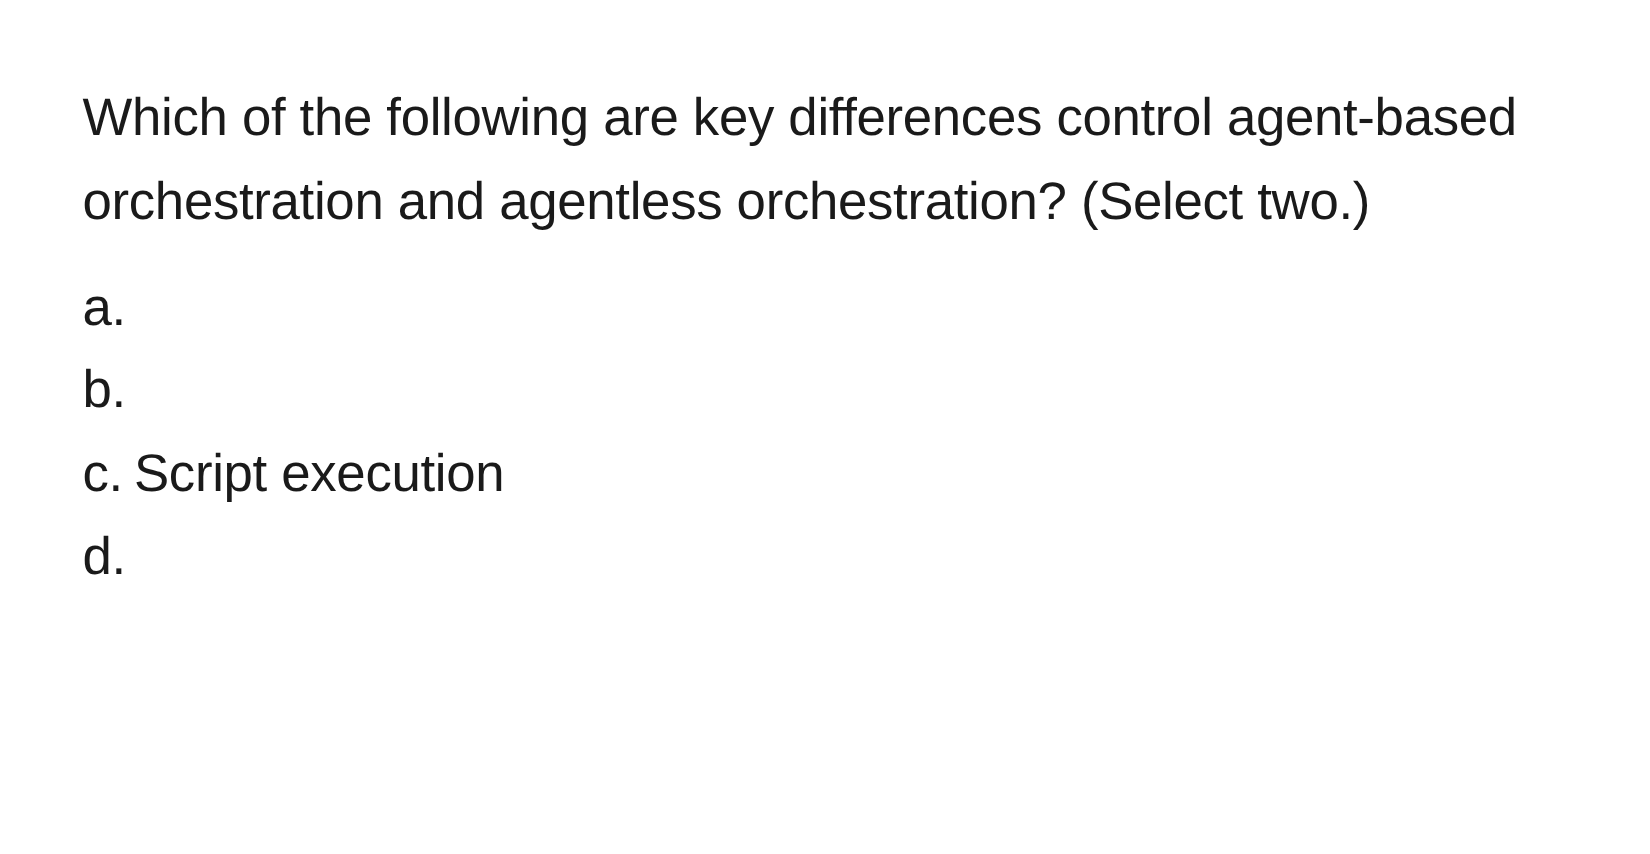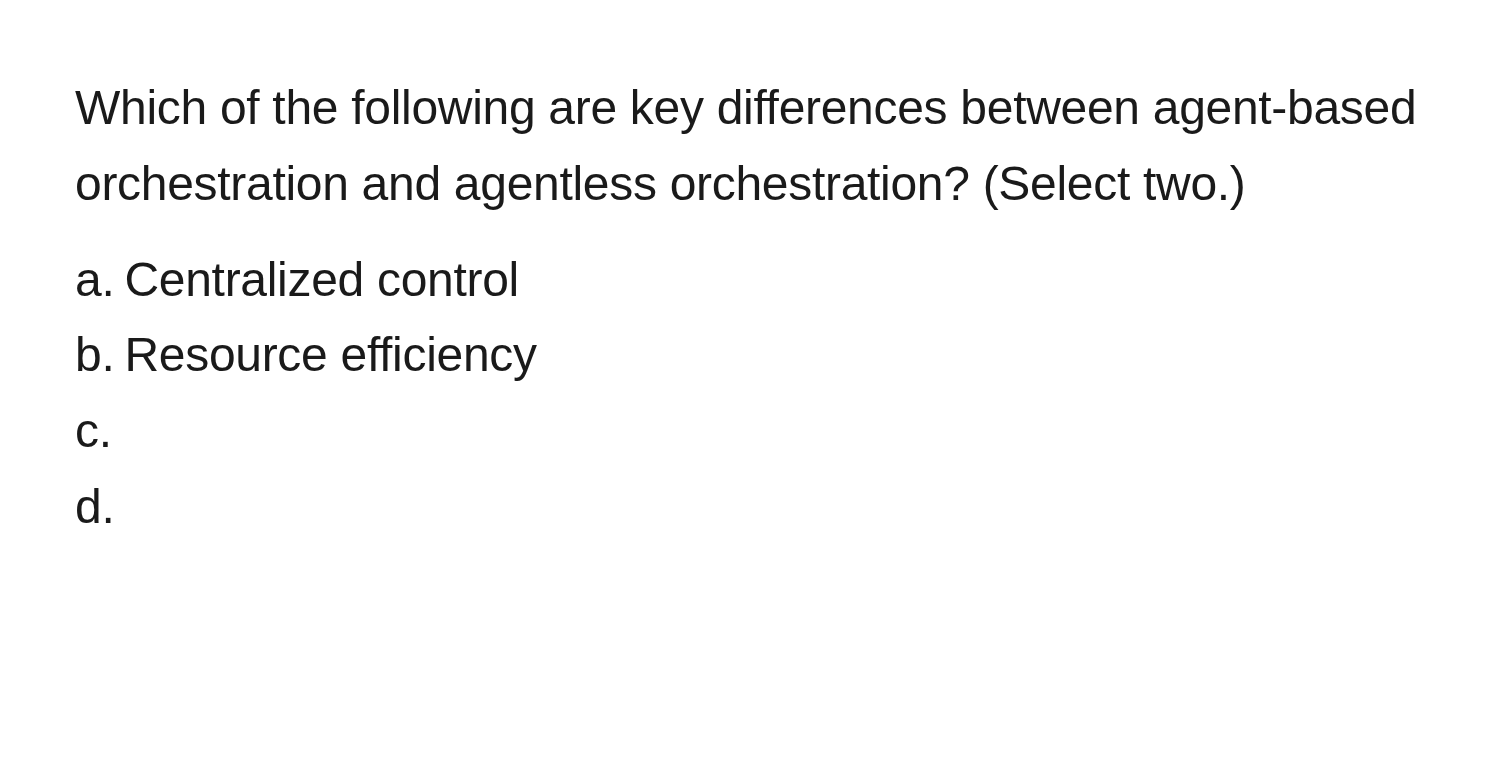--- a/index.html
+++ b/index.html
@@ -39,30 +39,29 @@
     }
     
     .option-label {
       margin-right: 10px;
     }
   </style>
 </head>
 <body>
 
 <div class="question-container">
-  <div class="question-text">Which of the following are key differences between agent-based orchestration and agentless orchestration? (Select two.)</div>
+  <div class="question-text">Which of the following are key differences control agent-based orchestration and agentless orchestration? (Select two.)</div>
   <div class="options">
     <div class="option">
       <span class="option-label">a.</span>
-      <span class="option-text">Centralized control</span>
     </div>
     <div class="option">
       <span class="option-label">b.</span>
-      <span class="option-text">Resource efficiency</span>
     </div>
     <div class="option">
       <span class="option-label">c.</span>
+      <span class="option-text">Script execution</span>
     </div>
     <div class="option">
       <span class="option-label">d.</span>
     </div>
   </div>
 </div>
 
 </body></html>

